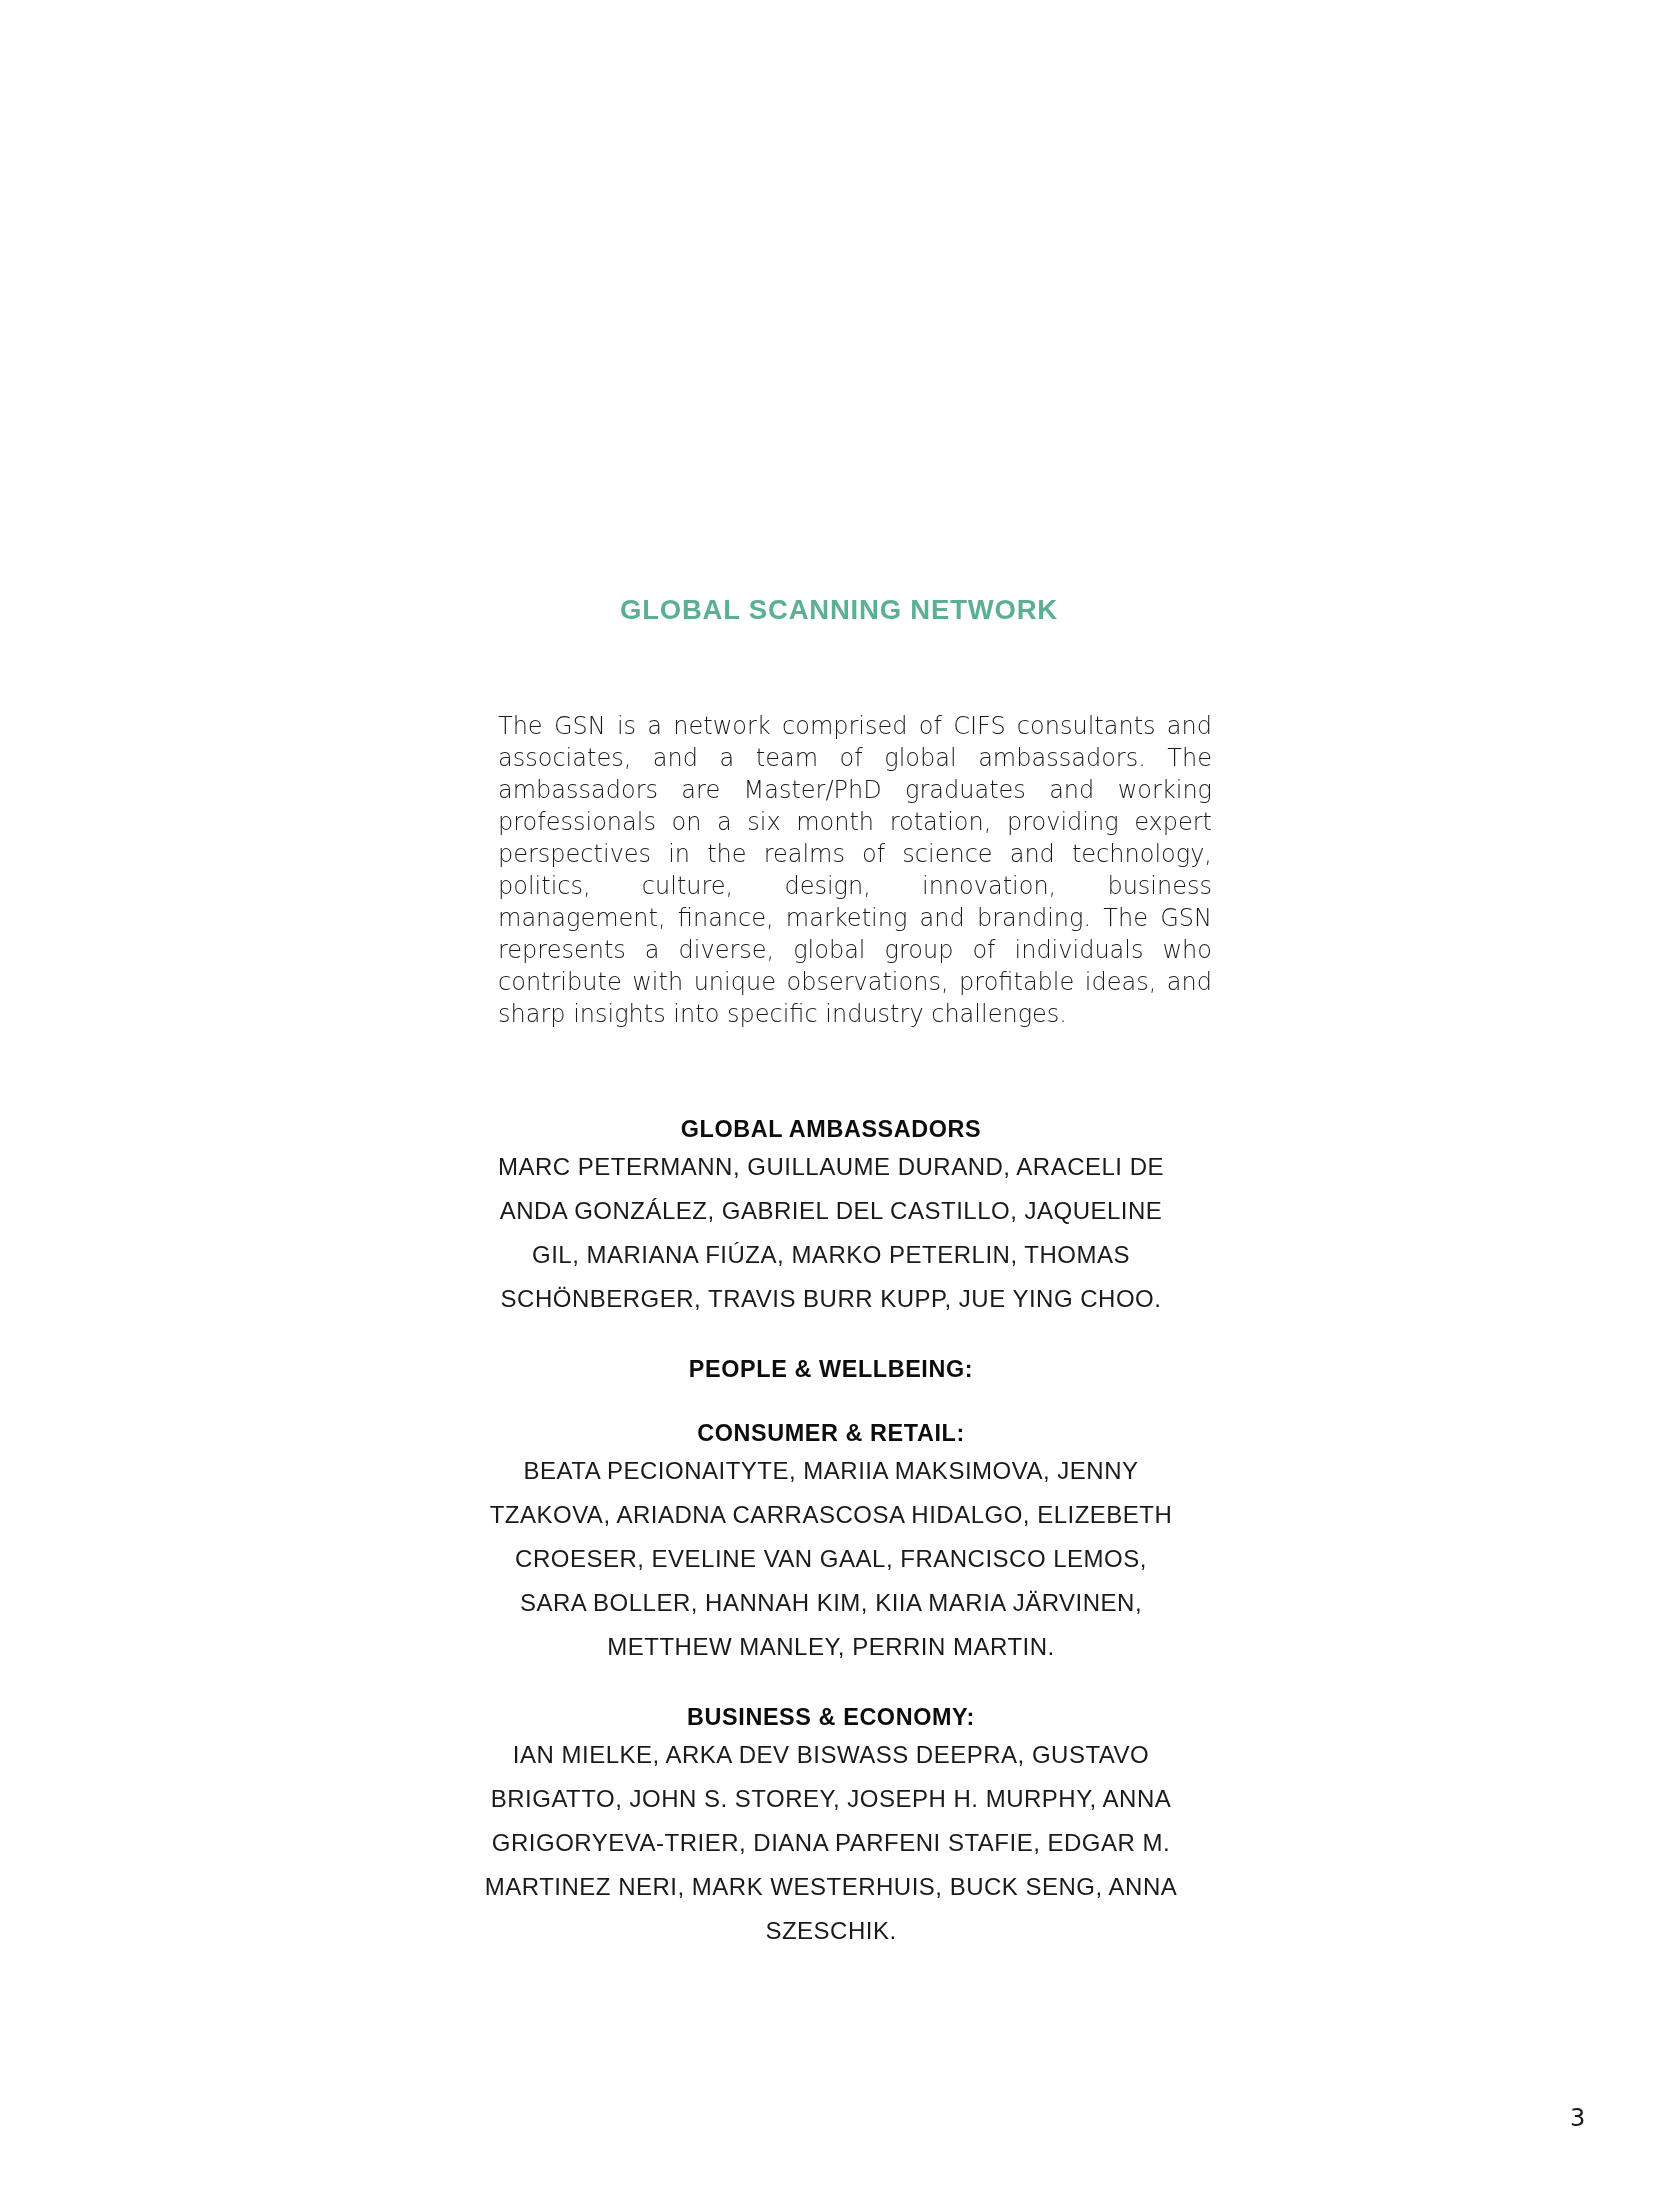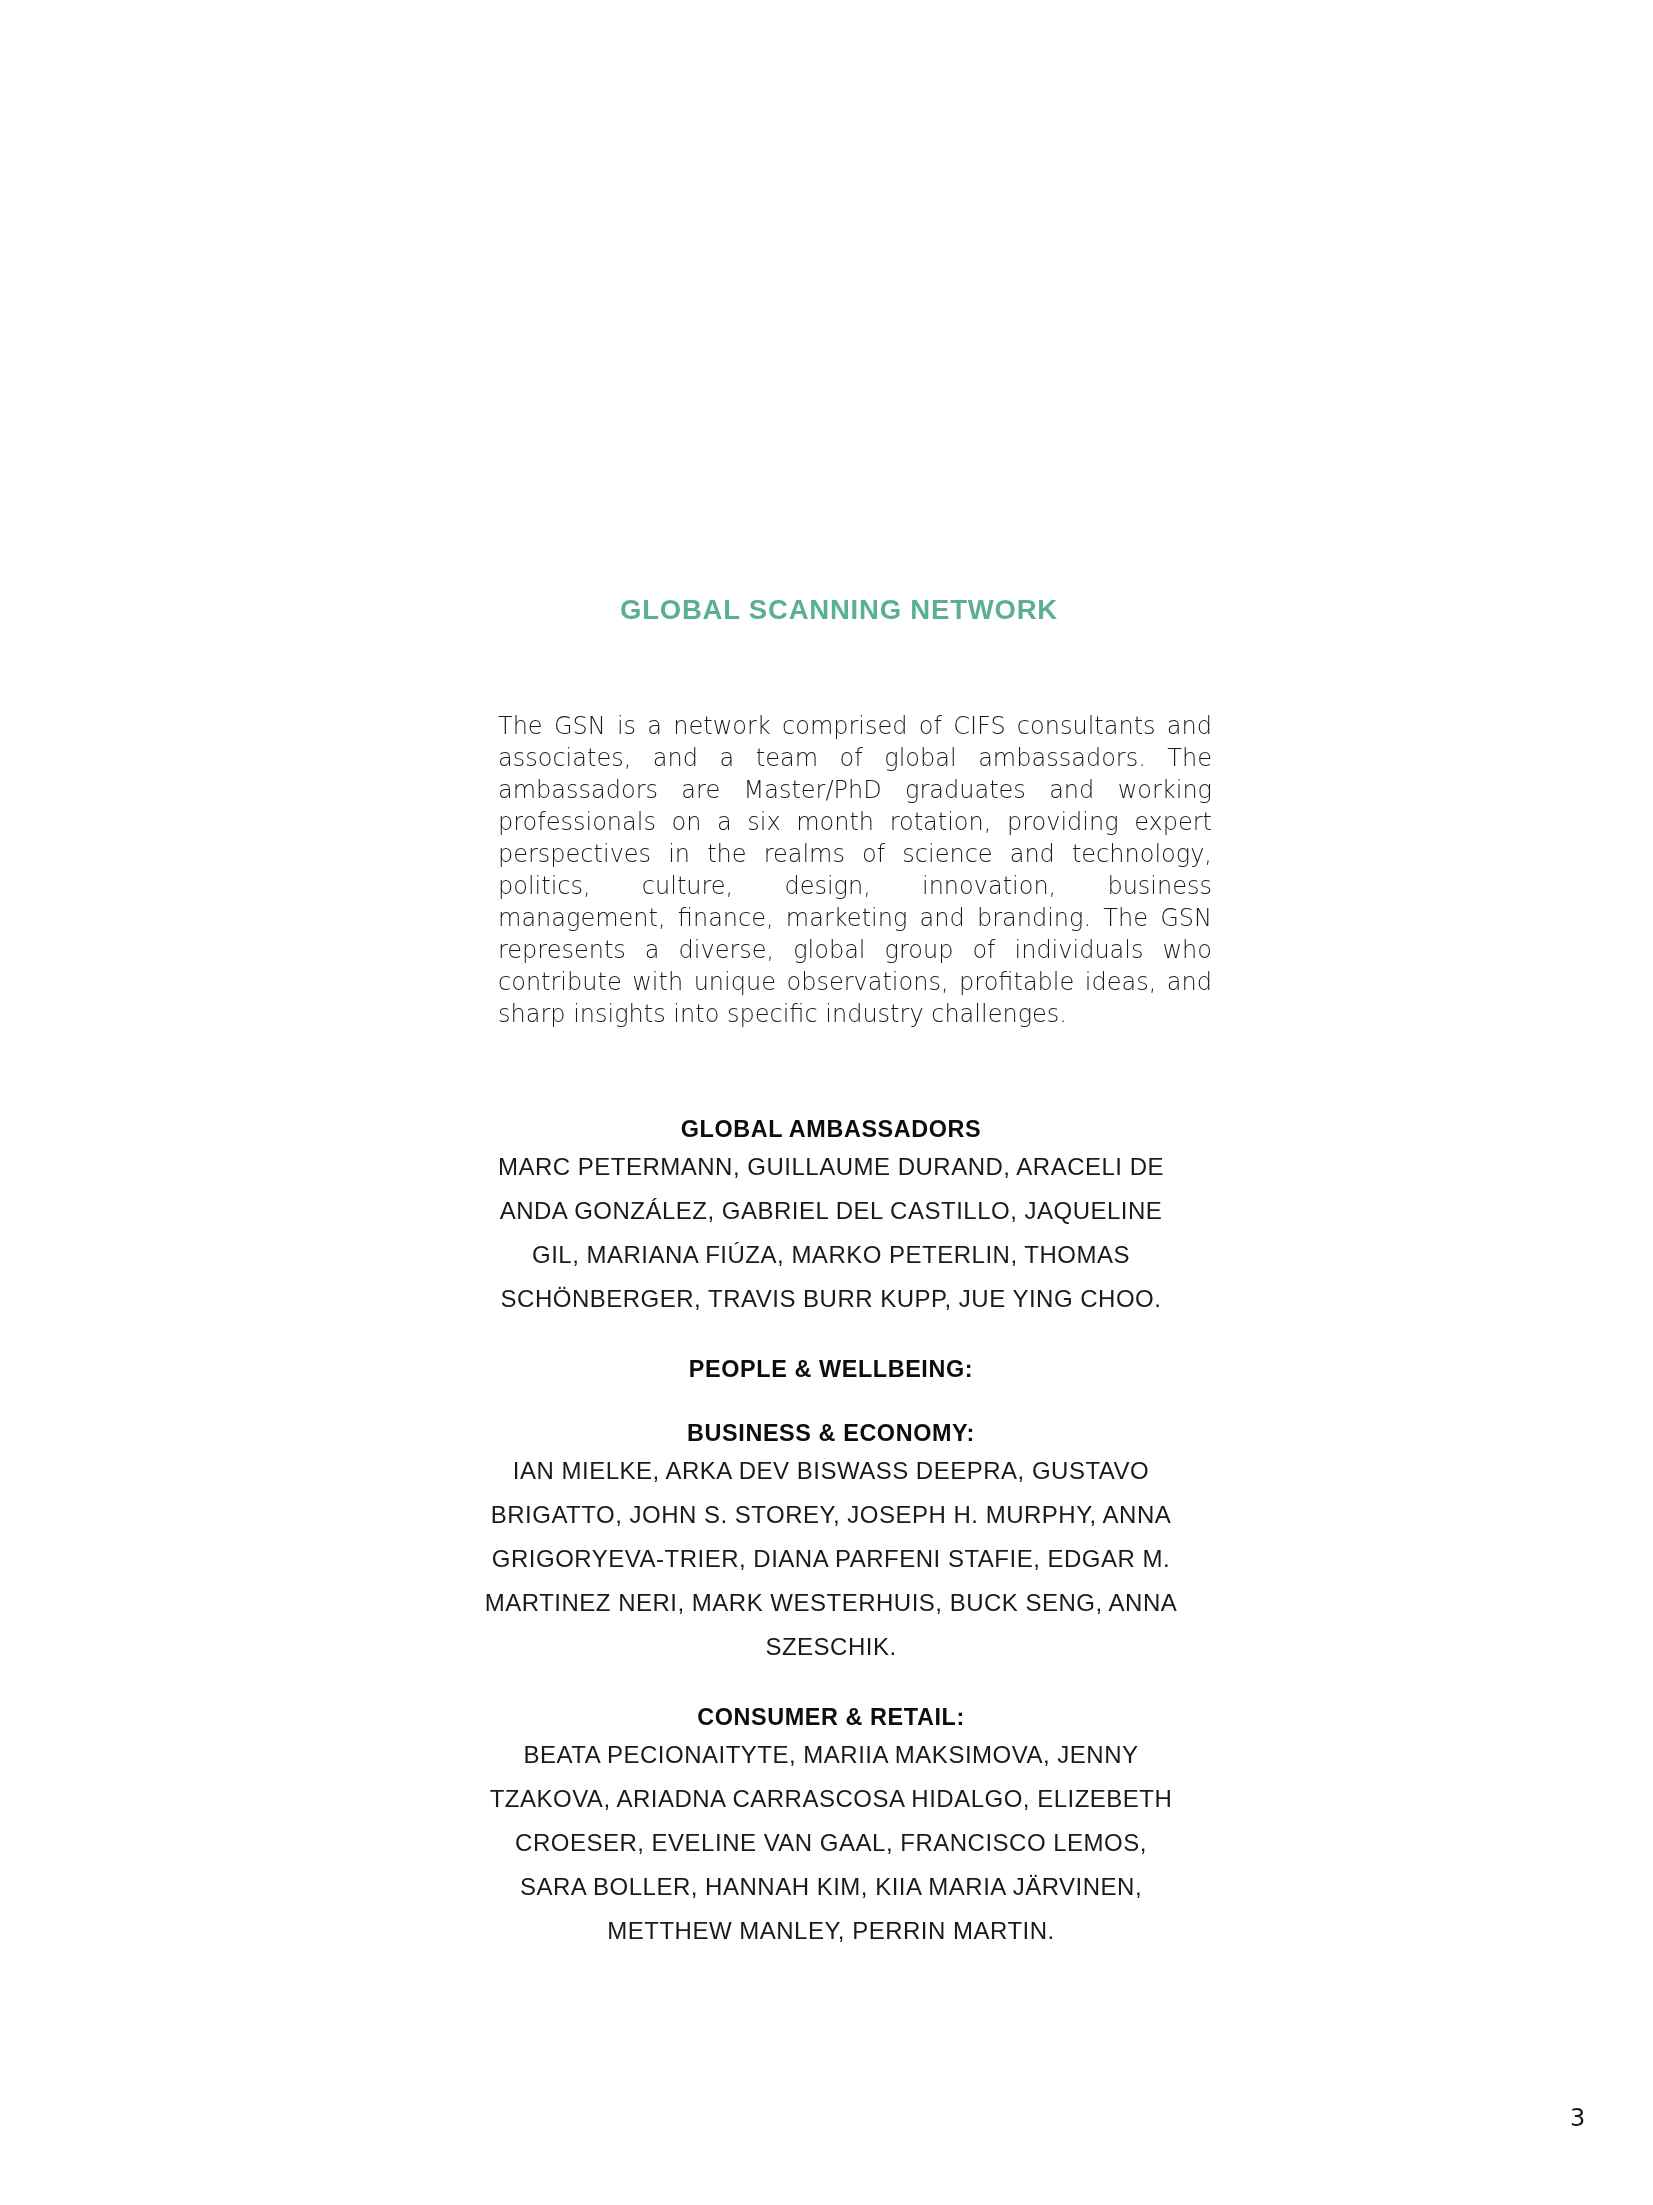--- a/index.html
+++ b/index.html
@@ -97,25 +97,25 @@
 
   <div class="ambassadors">
     <div class="section">
       <p class="heading">GLOBAL AMBASSADORS</p>
       <p class="names">MARC PETERMANN, GUILLAUME DURAND, ARACELI DE ANDA GONZÁLEZ, GABRIEL DEL CASTILLO, JAQUELINE GIL, MARIANA FIÚZA, MARKO PETERLIN, THOMAS SCHÖNBERGER, TRAVIS BURR KUPP, JUE YING CHOO.</p>
     </div>
     <div class="section">
       <p class="heading">PEOPLE &amp; WELLBEING:</p>
     </div>
     <div class="section">
+      <p class="heading">CONSUMER &amp; RETAIL:</p>
+      <p class="names">BEATA PECIONAITYTE, MARIIA MAKSIMOVA, JENNY TZAKOVA, ARIADNA CARRASCOSA HIDALGO, ELIZEBETH CROESER, EVELINE VAN GAAL, FRANCISCO LEMOS, SARA BOLLER, HANNAH KIM, KIIA MARIA JÄRVINEN, METTHEW MANLEY, PERRIN MARTIN.</p>
+    </div>
+    <div class="section">
       <p class="heading">BUSINESS &amp; ECONOMY:</p>
       <p class="names">IAN MIELKE, ARKA DEV BISWASS DEEPRA, GUSTAVO BRIGATTO, JOHN S. STOREY, JOSEPH H. MURPHY, ANNA GRIGORYEVA-TRIER, DIANA PARFENI STAFIE, EDGAR M. MARTINEZ NERI, MARK WESTERHUIS, BUCK SENG, ANNA SZESCHIK.</p>
-    </div>
-    <div class="section">
-      <p class="heading">CONSUMER &amp; RETAIL:</p>
-      <p class="names">BEATA PECIONAITYTE, MARIIA MAKSIMOVA, JENNY TZAKOVA, ARIADNA CARRASCOSA HIDALGO, ELIZEBETH CROESER, EVELINE VAN GAAL, FRANCISCO LEMOS, SARA BOLLER, HANNAH KIM, KIIA MARIA JÄRVINEN, METTHEW MANLEY, PERRIN MARTIN.</p>
     </div>
   </div>
 
   <div class="page-number">3</div>
 
 </div>
 
 
 </body></html>

